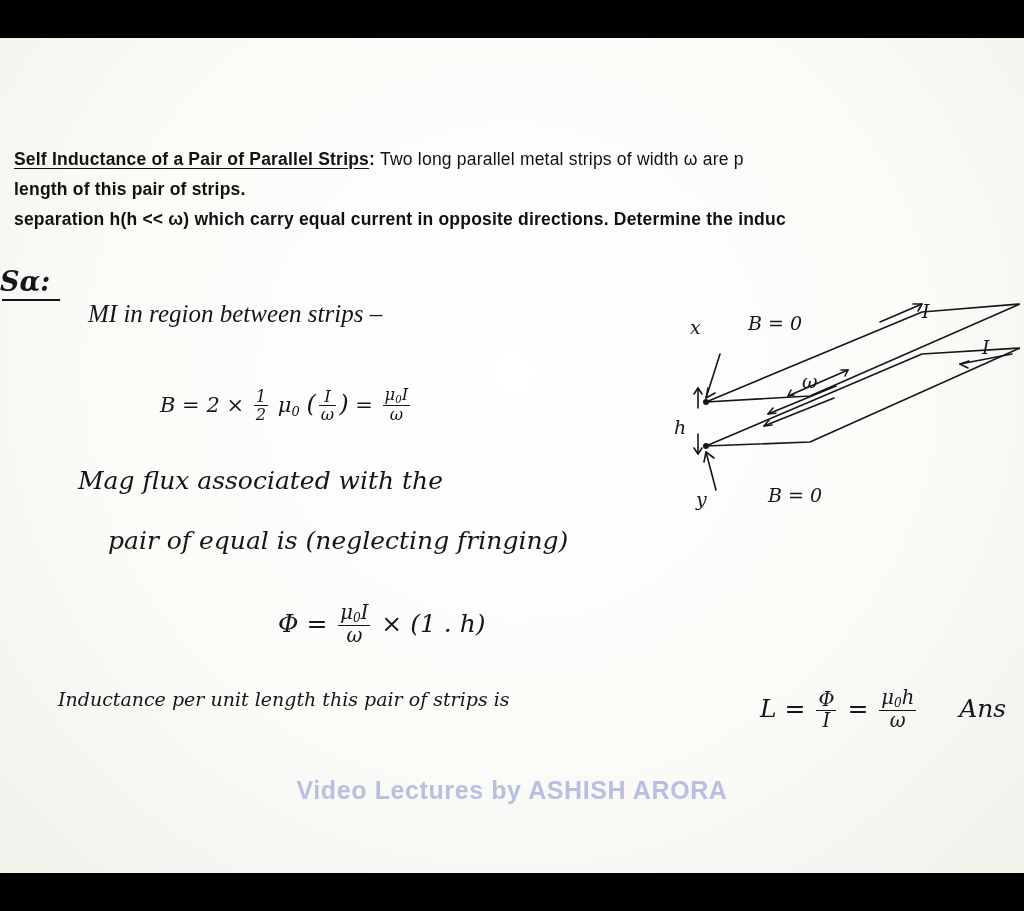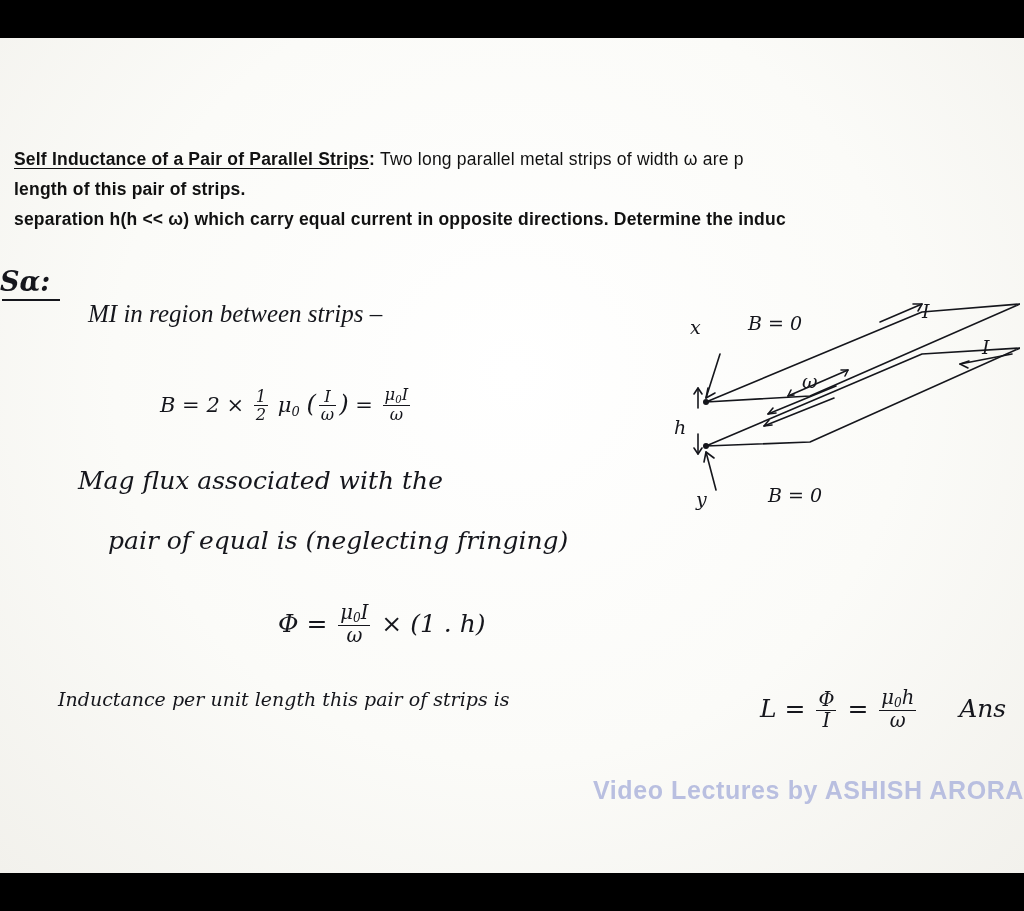--- a/index.html
+++ b/index.html
@@ -104,21 +104,21 @@
     font-style: italic;
     color: #15161c;
     font-size: 19px;
   }
 
   
   #watermark {
     left: 0;
     top: 738px;
     width: 1024px;
-    text-align: right;
+    text-align: center;
     font-size: 25px;
     font-weight: bold;
     color: #b9bfe0;
     letter-spacing: .6px;
   }
 </style>
 </head>
 <body>
 
 <div id="page">

